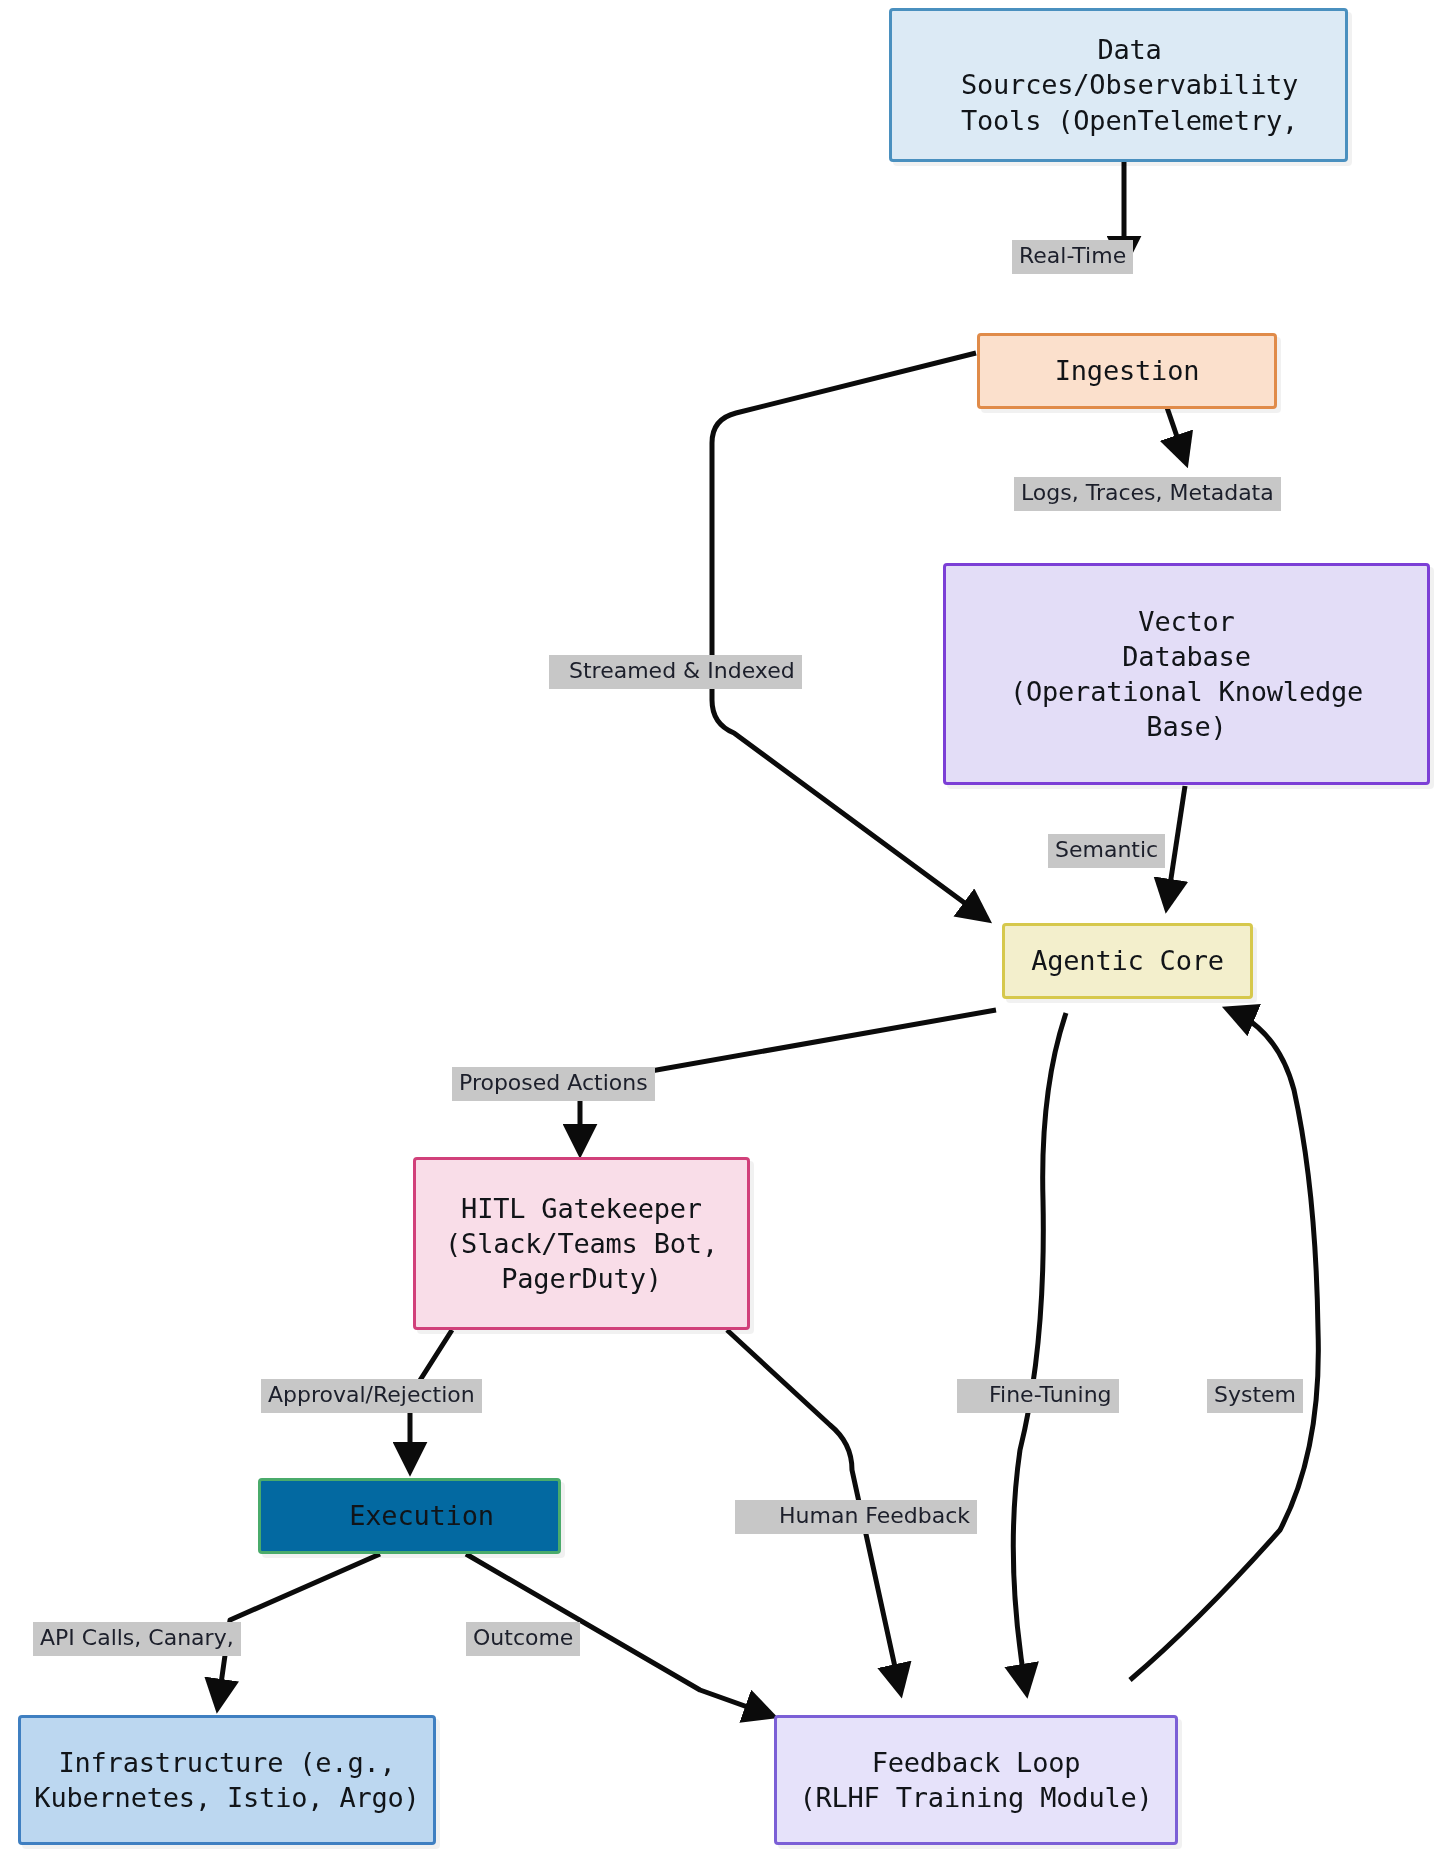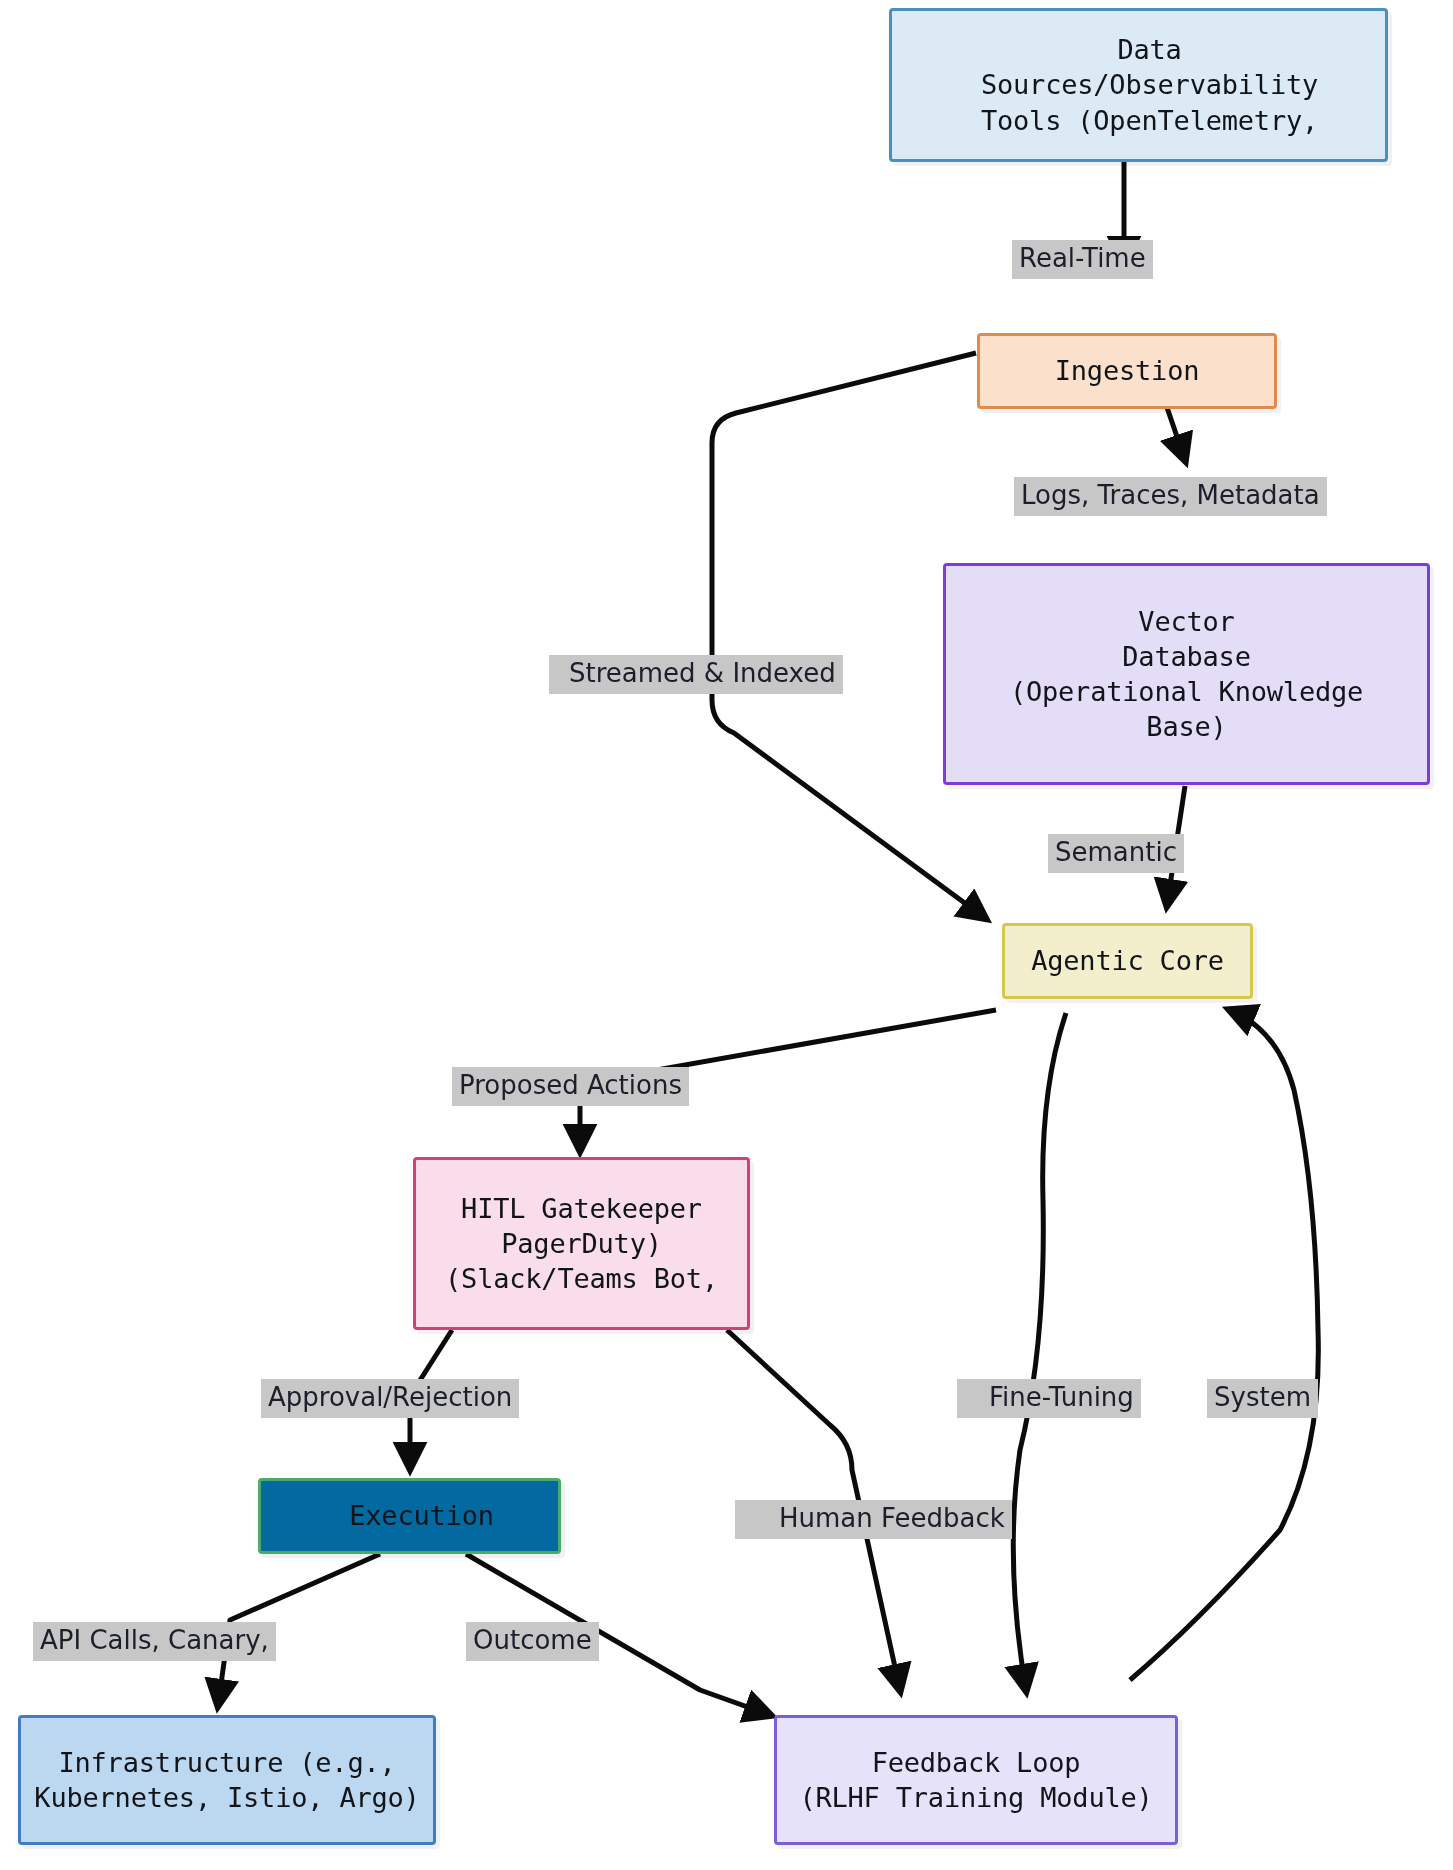--- a/index.html
+++ b/index.html
@@ -46,21 +46,21 @@
     padding:0 4px;
     box-sizing:border-box;
   }
   .node.wrap, .node.wrap .ntext{ white-space:normal; }
 
   .elabel{
     position:absolute;
     background:#c7c7c7;
     color:#1c1f2b;
     font-family:"DejaVu Sans", sans-serif;
-    font-size:26px;
+    font-size:22px;
     line-height:1.18;
     padding:3px 7px 5px 7px;
     white-space:nowrap;
     z-index:4;
     box-sizing:border-box;
   }
 
   
   .c-blue   { background:#dceaf5; border-color:#4a90bf; }
   .c-orange { background:#fbe0cc; border-color:#e08b49; }
@@ -102,21 +102,21 @@
       <path d="M 380 1554 L 230 1620 L 218 1705" marker-end="url(#arrow)"></path>
 
       <path d="M 466 1554 L 700 1690 L 770 1715" marker-end="url(#arrow)"></path>
 
       <path d="M 1066 1013 Q 1040 1090 1043 1200 Q 1046 1345 1020 1450 Q 1004 1560 1026 1690" marker-end="url(#arrow)"></path>
 
       <path d="M 1130 1680 Q 1200 1620 1280 1530 Q 1322 1450 1318 1330 Q 1316 1190 1294 1090 Q 1278 1030 1230 1010" marker-end="url(#arrow)"></path>
     </g>
   </svg>
 
-  <div class="node wrap c-blue" style="left:889px; top:8px; width:499px; height:154px;padding-left:8px;">
+  <div class="node wrap c-blue" style="left:889px; top:8px; width:459px; height:154px;padding-left:8px;">
     <div class="ntext" style="margin-left:14px;">
       <div>Data</div>
       <div>Sources/Observability</div>
       <div>Tools (OpenTelemetry,</div>
     </div>
   </div>
 
   <div class="node c-orange" style="left:977px; top:333px; width:300px; height:76px;">
     <div class="ntext">Ingestion</div>
   </div>
@@ -130,22 +130,22 @@
     </div>
   </div>
 
   <div class="node c-yellow" style="left:1002px; top:923px; width:251px; height:76px;">
     <div class="ntext">Agentic Core</div>
   </div>
 
   <div class="node wrap c-pink" style="left:413px; top:1157px; width:337px; height:173px;">
     <div class="ntext">
       <div>HITL Gatekeeper</div>
+      <div>(Slack/Teams Bot,</div>
       <div>PagerDuty)</div>
-      <div>(Slack/Teams Bot,</div>
     </div>
   </div>
 
   <div class="node c-green" style="left:258px; top:1478px; width:303px; height:76px;">
     <div class="ntext">Execution</div>
   </div>
 
   <div class="node wrap c-blue2" style="left:18px; top:1715px; width:418px; height:130px;">
     <div class="ntext">
       <div>Infrastructure (e.g.,</div>

